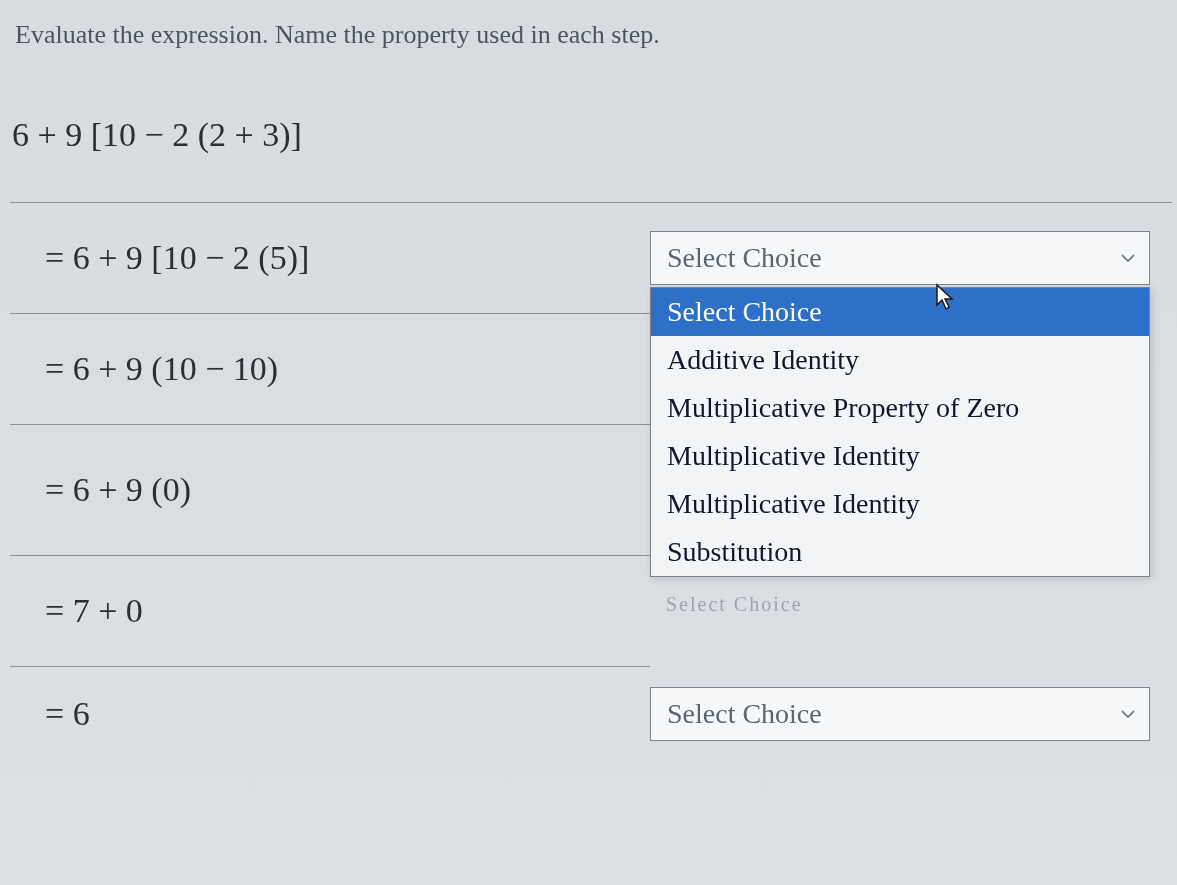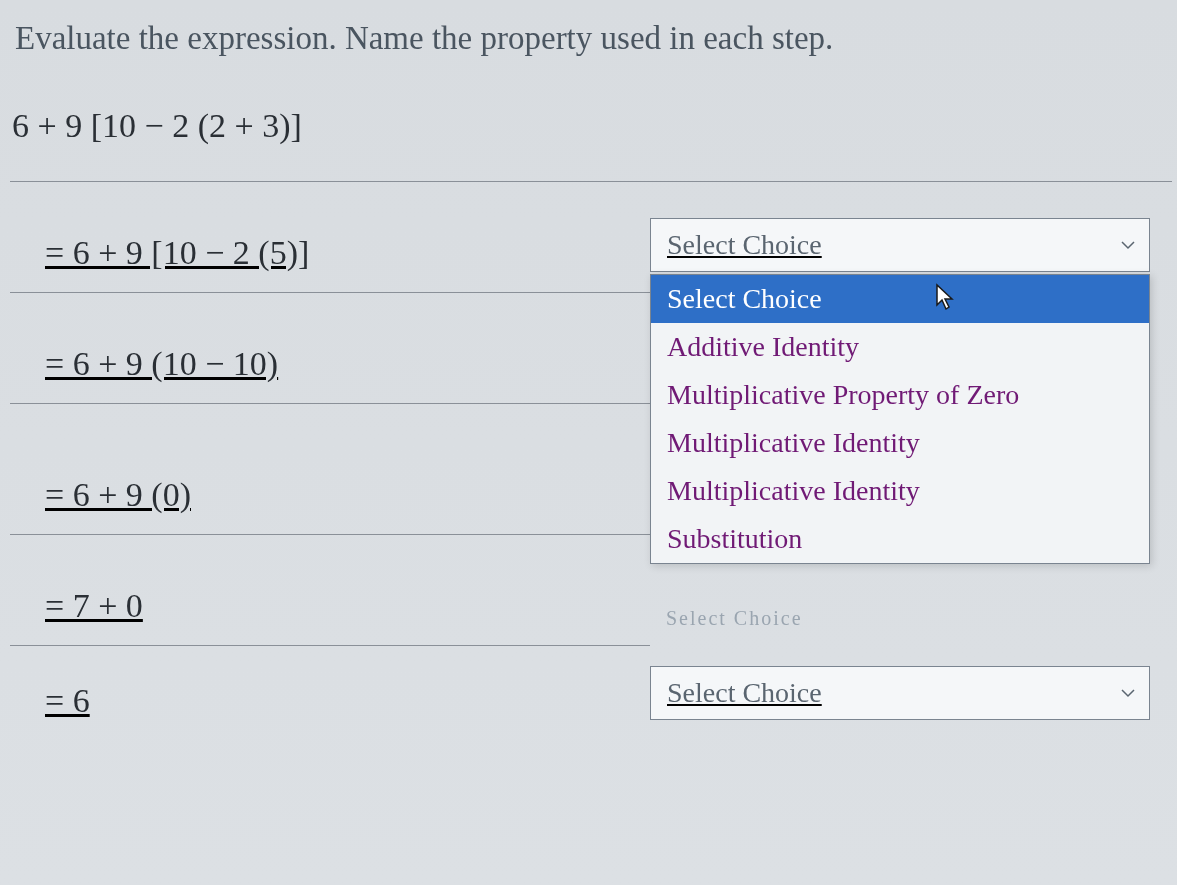--- a/index.html
+++ b/index.html
@@ -10,44 +10,43 @@
     body {
       font-family: Georgia, 'Times New Roman', serif;
       background: linear-gradient(to bottom, #d8dce0 0%, #dce0e4 100%);
       width: 1177px;
       height: 885px;
       padding: 20px 5px 20px 10px;
       overflow: hidden;
       position: relative;
     }
     .instruction {
-      font-size: 33px;
+      font-size: 26px;
       color: #4a5560;
-      margin-bottom: 50px;
+      margin-bottom: 66px;
       font-weight: 400;
       padding-left: 5px;
     }
     .problem-expression {
       font-size: 34px;
       color: #2a2f35;
       font-family: 'Times New Roman', serif;
-      margin-bottom: 36px;
+      margin-bottom: 48px;
       padding-left: 2px;
     }
     .divider {
       border: none;
       border-top: 1px solid #8a9098;
       margin: 0;
     }
     .step-row {
       display: flex;
-      align-items: flex-end;
+      align-items: center;
       min-height: 110px;
       padding: 20px 0;
-      text-decoration: underline;
     }
     .step-expression {
       flex: 0 0 640px;
       font-size: 34px;
       color: #2a2f35;
       font-family: 'Times New Roman', serif;
       padding-left: 35px;
     }
     .step-select-wrapper {
       flex: 1;
@@ -81,21 +80,21 @@
       left: 0;
       width: 500px;
       background: #f2f4f6;
       border: 1px solid #7a8490;
       box-shadow: 2px 2px 8px rgba(0,0,0,0.15);
       z-index: 10;
     }
     .dropdown-item {
       padding: 8px 16px;
       font-size: 28px;
-      color: #701a75;
+      color: #0f172a;
       font-family: Georgia, serif;
       cursor: pointer;
     }
     .dropdown-item.highlighted {
       background: #2e6fc7;
       color: #ffffff;
     }
     .cursor-arrow {
       position: absolute;
       top: 283px;

